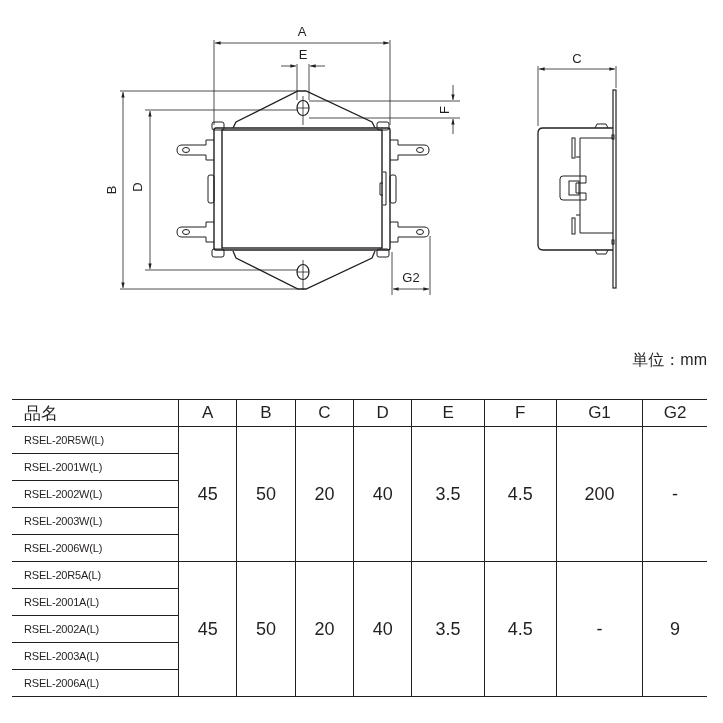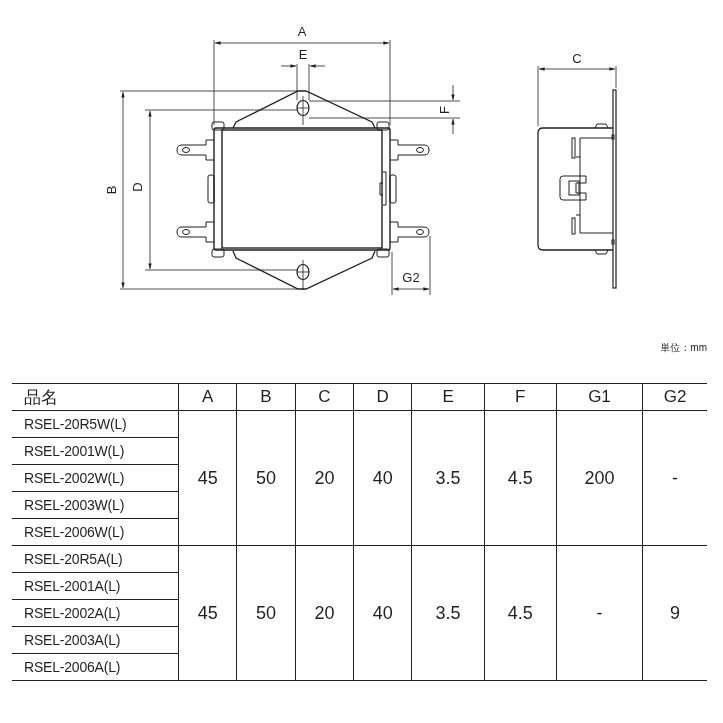--- a/index.html
+++ b/index.html
@@ -1,24 +1,24 @@
 <!DOCTYPE html>
 <html><head>
 <meta charset="utf-8">
 <style>
   html,body{margin:0;padding:0;background:#fff;}
   body{width:723px;height:723px;position:relative;overflow:hidden;font-family:"Liberation Sans","DejaVu Sans",sans-serif;color:#231f20;}
   #drawing{position:absolute;left:0;top:0;}
-  .unit{position:absolute;right:16px;top:341px;font-size:10px;}
-  table.spec{position:absolute;left:12px;top:383px;width:695px;border-collapse:collapse;font-size:17px;}
+  .unit{position:absolute;right:16px;top:350px;font-size:16px;}
+  table.spec{position:absolute;left:12px;top:399px;width:695px;border-collapse:collapse;font-size:17px;}
   table.spec th,table.spec td{border-left:1px solid #231f20;border-right:1px solid #231f20;text-align:center;padding:0;height:26px;font-weight:normal;}
   table.spec tr.head th{border-top:1.5px solid #231f20;border-bottom:1.5px solid #231f20;}
   table.spec th:first-child,table.spec td.name{border-left:none;text-align:left;padding-left:12px;width:154px;}
   table.spec th:last-child,table.spec td:last-child{border-right:none;}
-  table.spec td.name{border-bottom:1px solid #231f20;font-size:14px;letter-spacing:-0.2px;}
+  table.spec td.name{border-bottom:1px solid #231f20;font-size:11px;letter-spacing:-0.2px;}
   table.spec tr.grp-end td{border-bottom:1.5px solid #231f20;}
   table.spec td.val{border-bottom:1.5px solid #231f20;font-size:18px;margin-left:21px;}
 </style>
 </head>
 <body>
 
 <svg id="drawing" width="723" height="330" viewBox="0 0 723 330" xmlns="http://www.w3.org/2000/svg" font-family="Liberation Sans, sans-serif" fill="none" stroke="#231f20" stroke-width="1">
   <defs>
     <marker id="ar" viewBox="0 0 10 10" refX="10" refY="5" markerWidth="7" markerHeight="7" orient="auto-start-reverse">
       <path d="M0,2 L10,5 L0,8 z" fill="#231f20" stroke="none"></path>

